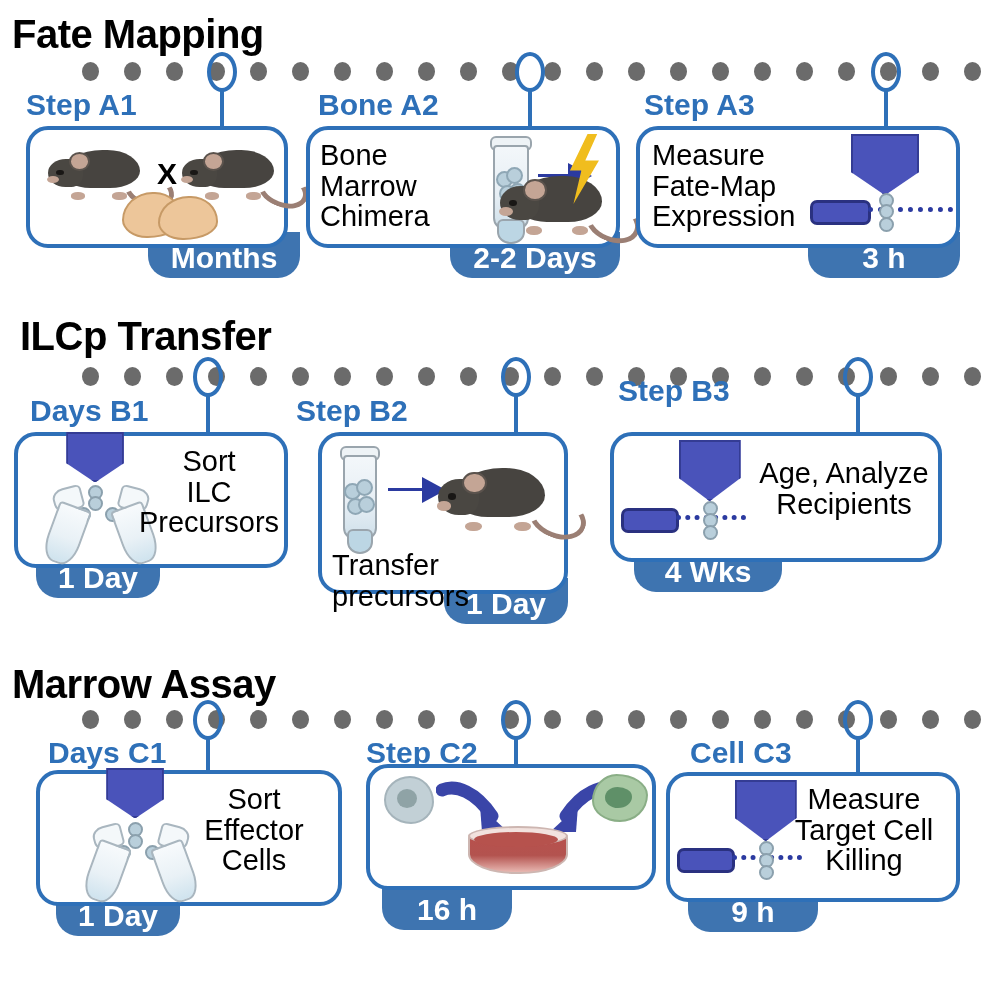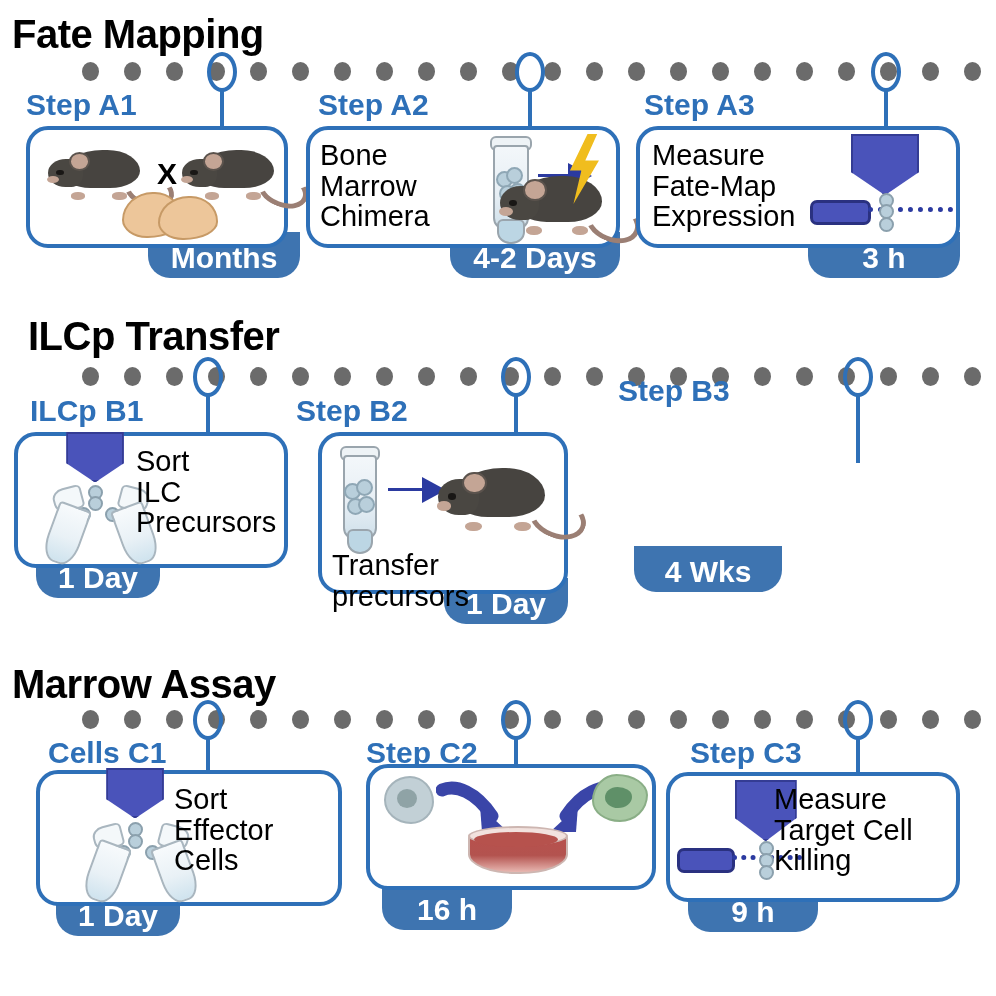--- a/index.html
+++ b/index.html
@@ -30,21 +30,21 @@
 
   
   .badge{position:absolute;background:#3e74b0;color:#ffffff;font-weight:bold;
          font-size:30px;display:flex;align-items:center;justify-content:center;
          border-radius:0 0 22px 22px;box-sizing:border-box;z-index:2;
          padding-top:6px;white-space:nowrap;}
 
   
   .ptext{position:absolute;color:#000;font-size:29px;line-height:1.06;
          white-space:pre-line;z-index:5;}
-  .ptext.right{text-align:left;}
+  .ptext.right{text-align:center;}
   .ptext.left{text-align:left;}
   .ptext.center{text-align:center;}
 
   
   .mouse{position:absolute;}
   .mouse .body{position:absolute;left:14%;top:16%;width:74%;height:62%;
      background:#474440;border-radius:58% 48% 44% 40%/64% 62% 50% 46%;}
   .mouse .head{position:absolute;left:0%;top:30%;width:34%;height:46%;
      background:#4a4742;border-radius:62% 30% 40% 60%/60% 50% 50% 60%;}
   .mouse .ear{position:absolute;left:20%;top:20%;width:17%;height:24%;
@@ -190,22 +190,22 @@
       <div class="ear"></div>
         <div class="eye"></div>
         <div class="snout"></div>
       <div class="foot" style="left:22%"></div>
         <div class="foot" style="left:62%"></div>
     </div>
     <div class="pup" style="left:92px;top:62px;width:56px;height:42px;"></div>
     <div class="pup" style="left:128px;top:66px;width:56px;height:40px;"></div>
   </div>
 
-  <div class="step-label" style="left:318px;top:90px;">Step A2</div>
-  <div class="badge" style="left:450px;top:232px;width:170px;height:46px;">4-2 Days</div>
+  <div class="step-label" style="left:318px;top:90px;">Bone A2</div>
+  <div class="badge" style="left:450px;top:232px;width:170px;height:46px;">2-2 Days</div>
   <div class="panel" style="left:306px;top:126px;width:314px;height:122px;">
     <div class="ptext left" style="left:10px;top:10px;width:160px;">Bone
 Marrow
 Chimera</div>
     <div class="tube" style="left:178px;top:6px;width:42px;height:104px;">
       <div class="cap"></div>
         <div class="barrel"></div>
         <div class="tip"></div>
       <div class="cell" style="left:18%;top:34%;width:13px;height:13px;"></div>
       <div class="cell" style="left:44%;top:30%;width:13px;height:13px;"></div>
@@ -236,21 +236,21 @@
     <div class="cyto" style="left:170px;top:4px;width:146px;height:110px;">
       <div class="funnel"></div>
       <div class="laser"></div>
       <div class="beam"></div>
       <div class="drop" style="left:47%;top:54%;"></div>
       <div class="drop" style="left:47%;top:64%;"></div>
       <div class="drop" style="left:47%;top:75%;"></div>
     </div>
   </div>
 
-  <div class="sec-title" style="left:28px;top:316px;">ILCp Transfer</div>
+  <div class="sec-title" style="left:20px;top:316px;">ILCp Transfer</div>
 
   <div class="timeline" style="left:0px;top:365px;width:996px;">
     <div class="tl-dot" style="left:82px;"></div>
     <div class="tl-dot" style="left:124px;"></div>
     <div class="tl-dot" style="left:166px;"></div>
     <div class="tl-dot" style="left:208px;"></div>
     <div class="tl-dot" style="left:250px;"></div>
     <div class="tl-dot" style="left:292px;"></div>
     <div class="tl-dot" style="left:334px;"></div>
     <div class="tl-dot" style="left:376px;"></div>
@@ -269,21 +269,21 @@
     <div class="tl-dot" style="left:922px;"></div>
     <div class="tl-dot" style="left:964px;"></div>
     <div class="tl-ring" style="left:193px;"></div>
     <div class="tl-stem" style="left:206px;height:68px;"></div>
     <div class="tl-ring" style="left:501px;"></div>
     <div class="tl-stem" style="left:514px;height:70px;"></div>
     <div class="tl-ring" style="left:843px;"></div>
     <div class="tl-stem" style="left:856px;height:70px;"></div>
   </div>
 
-  <div class="step-label" style="left:30px;top:396px;">ILCp B1</div>
+  <div class="step-label" style="left:30px;top:396px;">Days B1</div>
   <div class="badge" style="left:36px;top:552px;width:124px;height:46px;">1 Day</div>
   <div class="panel" style="left:14px;top:432px;width:274px;height:136px;">
     <div class="ptext right" style="left:118px;top:10px;width:146px;">Sort
 ILC
 Precursors</div>
     <div class="cyto" style="left:30px;top:-4px;width:92px;height:80px;">
       <div class="funnel" style="left:20%;width:58%;height:58%;"></div>
       <div class="drop" style="left:44%;top:66%;"></div>
       <div class="drop" style="left:44%;top:80%;"></div>
       <div class="drop" style="left:30%;top:94%;"></div>
@@ -321,20 +321,32 @@
         <div class="eye"></div>
         <div class="snout"></div>
       <div class="foot" style="left:22%"></div>
         <div class="foot" style="left:62%"></div>
     </div>
     <div class="ptext left" style="left:10px;top:114px;width:240px;">Transfer precursors</div>
   </div>
 
   <div class="step-label" style="left:618px;top:376px;">Step B3</div>
   <div class="badge" style="left:634px;top:546px;width:148px;height:46px;">4 Wks</div>
+  <div class="panel" style="left:610px;top:432px;width:332px;height:130px;">
+    <div class="cyto" style="left:4px;top:4px;width:152px;height:110px;">
+      <div class="funnel" style="left:40%;width:38%;"></div>
+      <div class="laser" style="left:2%;top:62%;width:34%;"></div>
+      <div class="beam" style="left:38%;top:68%;width:46%;"></div>
+      <div class="drop" style="left:56%;top:55%;"></div>
+      <div class="drop" style="left:56%;top:66%;"></div>
+      <div class="drop" style="left:56%;top:77%;"></div>
+    </div>
+    <div class="ptext right" style="left:140px;top:22px;width:180px;">Age,  Analyze
+Recipients</div>
+  </div>
 
   <div class="sec-title" style="left:12px;top:664px;">Marrow Assay</div>
 
   <div class="timeline" style="left:0px;top:708px;width:996px;">
     <div class="tl-dot" style="left:82px;"></div>
     <div class="tl-dot" style="left:124px;"></div>
     <div class="tl-dot" style="left:166px;"></div>
     <div class="tl-dot" style="left:208px;"></div>
     <div class="tl-dot" style="left:250px;"></div>
     <div class="tl-dot" style="left:292px;"></div>
@@ -355,21 +367,21 @@
     <div class="tl-dot" style="left:922px;"></div>
     <div class="tl-dot" style="left:964px;"></div>
     <div class="tl-ring" style="left:193px;"></div>
     <div class="tl-stem" style="left:206px;height:68px;"></div>
     <div class="tl-ring" style="left:501px;"></div>
     <div class="tl-stem" style="left:514px;height:68px;"></div>
     <div class="tl-ring" style="left:843px;"></div>
     <div class="tl-stem" style="left:856px;height:70px;"></div>
   </div>
 
-  <div class="step-label" style="left:48px;top:738px;">Cells C1</div>
+  <div class="step-label" style="left:48px;top:738px;">Days C1</div>
   <div class="badge" style="left:56px;top:890px;width:124px;height:46px;">1 Day</div>
   <div class="panel" style="left:36px;top:770px;width:306px;height:136px;">
     <div class="ptext right" style="left:134px;top:10px;width:160px;">Sort
 Effector
 Cells</div>
     <div class="cyto" style="left:48px;top:-6px;width:92px;height:80px;">
       <div class="funnel" style="left:20%;width:58%;height:58%;"></div>
       <div class="drop" style="left:44%;top:68%;"></div>
       <div class="drop" style="left:44%;top:82%;"></div>
       <div class="drop" style="left:30%;top:96%;"></div>
@@ -402,21 +414,21 @@
     <div class="cellgreen" style="left:222px;top:6px;width:52px;height:44px;">
       <div class="nuc"></div>
     </div>
     <div class="dish" style="left:98px;top:58px;width:96px;height:50px;">
       <div class="wall"></div>
         <div class="rim"></div>
         <div class="broth"></div>
     </div>
   </div>
 
-  <div class="step-label" style="left:690px;top:738px;">Step C3</div>
+  <div class="step-label" style="left:690px;top:738px;">Cell C3</div>
   <div class="badge" style="left:688px;top:886px;width:130px;height:46px;">9 h</div>
   <div class="panel" style="left:666px;top:772px;width:294px;height:130px;">
     <div class="cyto" style="left:4px;top:4px;width:152px;height:110px;">
       <div class="funnel" style="left:40%;width:38%;"></div>
       <div class="laser" style="left:2%;top:62%;width:34%;"></div>
       <div class="beam" style="left:38%;top:68%;width:46%;"></div>
       <div class="drop" style="left:56%;top:55%;"></div>
       <div class="drop" style="left:56%;top:66%;"></div>
       <div class="drop" style="left:56%;top:77%;"></div>
     </div>

